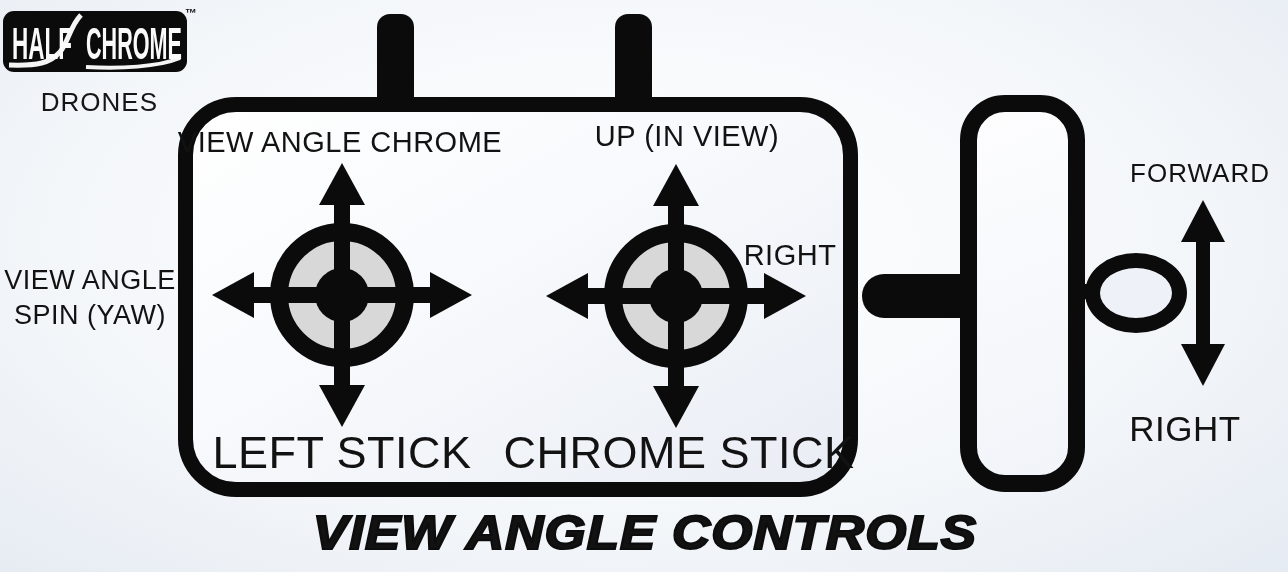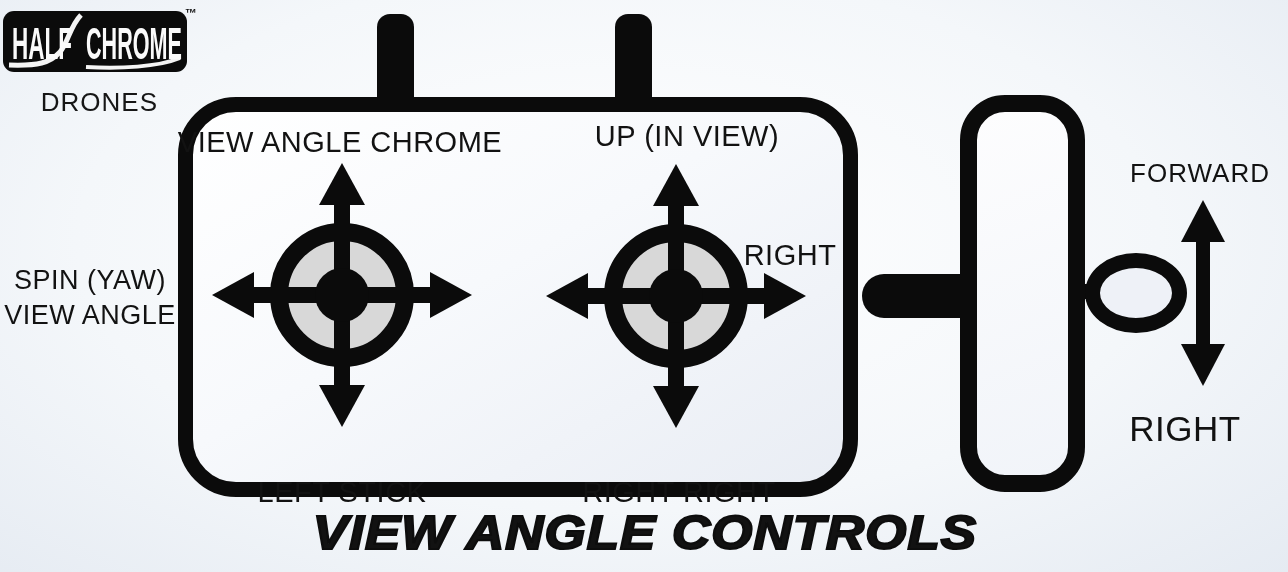--- a/index.html
+++ b/index.html
@@ -9,21 +9,21 @@
     font-family:"Liberation Sans", sans-serif;color:#101010;
   }
   .ink{fill:#0b0b0b;}
   
   .lbl{
     position:absolute;transform:translate(-50%,-50%);
     white-space:nowrap;letter-spacing:.5px;color:#121212;line-height:1;
     text-align:center;
   }
   .lbl-sm{font-size:29px;}
-  .lbl-stick{font-size:29px;margin-top:40px;}
+  .lbl-stick{font-size:45px;}
   .lbl-spin{font-size:27px;line-height:35px;}
   .lbl-forward{font-size:26px;letter-spacing:1px;}
   .lbl-trigger{font-size:35px;line-height:42px;}
   .title{
     font-size:48px;font-weight:700;font-style:italic;
     -webkit-text-stroke:2.2px #0d0d0d;letter-spacing:1px;
     transform:translate(-50%,-50%) scaleX(1.10);
   }
   
   .body-panel{
@@ -103,25 +103,25 @@
     <path class="ink" d="M130,0 L88,-23 L88,23 Z"></path>
     <rect class="ink" x="-8" y="-96" width="16" height="192"></rect>
     <rect class="ink" x="-96" y="-8" width="192" height="16"></rect>
     <circle class="ink" cx="0" cy="0" r="27"></circle>
   </svg>
 
   <div class="lbl lbl-sm" style="left:340px;top:142px">VIEW ANGLE CHROME</div>
   <div class="lbl lbl-sm" style="left:687px;top:136px">UP (IN VIEW)</div>
   <div class="lbl lbl-sm" style="left:790px;top:255px">RIGHT</div>
   <div class="lbl lbl-stick" style="left:342px;top:452px">LEFT STICK</div>
-  <div class="lbl lbl-stick" style="left:679px;top:452px">RIGHT RIGHT</div>
+  <div class="lbl lbl-stick" style="left:679px;top:452px">CHROME STICK</div>
 
   <div class="lbl lbl-spin" style="left:90px;top:298px">
+    <span style="display:block">VIEW ANGLE</span>
     <span style="display:block">SPIN (YAW)</span>
-    <span style="display:block">VIEW ANGLE</span>
   </div>
 
   <div class="connector"></div>
   <div class="plate"></div>
   <div class="ring-stub"></div>
   <div class="ring"></div>
 
   <svg class="dbl-arrow" viewBox="0 0 80 190">
     <rect class="ink" x="33" y="36" width="14" height="118"></rect>
     <path class="ink" d="M40,2 L18,44 L62,44 Z"></path>

